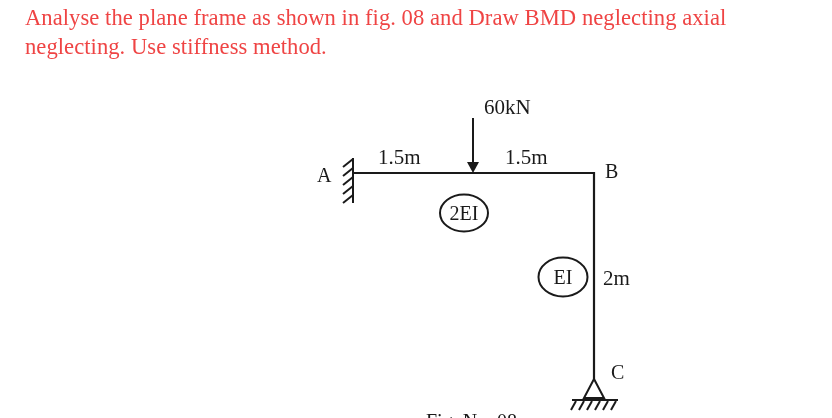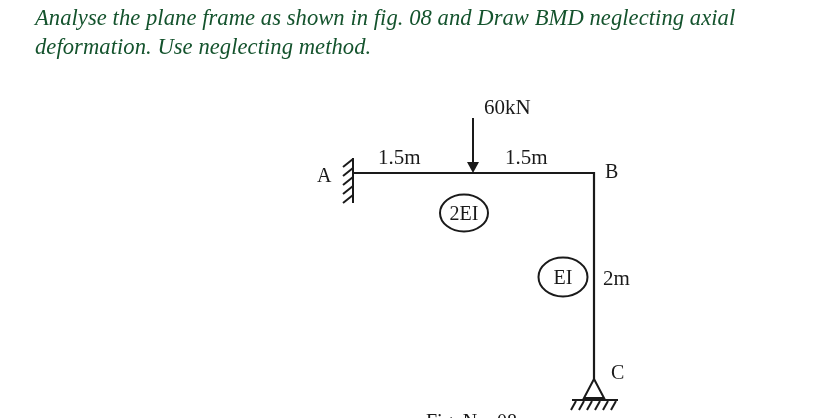--- a/index.html
+++ b/index.html
@@ -10,28 +10,27 @@
     body {
       width: 832px;
       height: 418px;
       position: relative;
       overflow: hidden;
       font-family: "Liberation Serif", "DejaVu Serif", serif;
       color: #1a1a1a;
     }
     .question {
       position: absolute;
-      left: 35px;
+      left: 25px;
       top: 3px;
       width: 790px;
       font-size: 22.6px;
       line-height: 29px;
       letter-spacing: 0.05px;
-      color: #14532d;
-      font-style: italic;
+      color: #ef4444;
     }
     .question .line {
       display: block;
       white-space: nowrap;
     }
     svg.figure {
       position: absolute;
       left: 0;
       top: 0;
       width: 832px;
@@ -40,21 +39,21 @@
     svg.figure text {
       font-family: "Liberation Serif", "DejaVu Serif", serif;
       fill: #1a1a1a;
     }
   </style>
 </head>
 <body>
 
 <div class="question">
   <span class="line">Analyse the plane frame as shown in fig. 08 and Draw BMD neglecting axial</span>
-  <span class="line">deformation. Use neglecting method.</span>
+  <span class="line">neglecting. Use stiffness method.</span>
 </div>
 
 <svg class="figure" viewBox="0 0 832 418" xmlns="http://www.w3.org/2000/svg">
 
   <g stroke="#1a1a1a" stroke-width="2" fill="none">
     <line x1="353" y1="158" x2="353" y2="203"></line>
     <line x1="343" y1="167" x2="353" y2="159"></line>
     <line x1="343" y1="176" x2="353" y2="168"></line>
     <line x1="343" y1="185" x2="353" y2="177"></line>
     <line x1="343" y1="194" x2="353" y2="186"></line>

